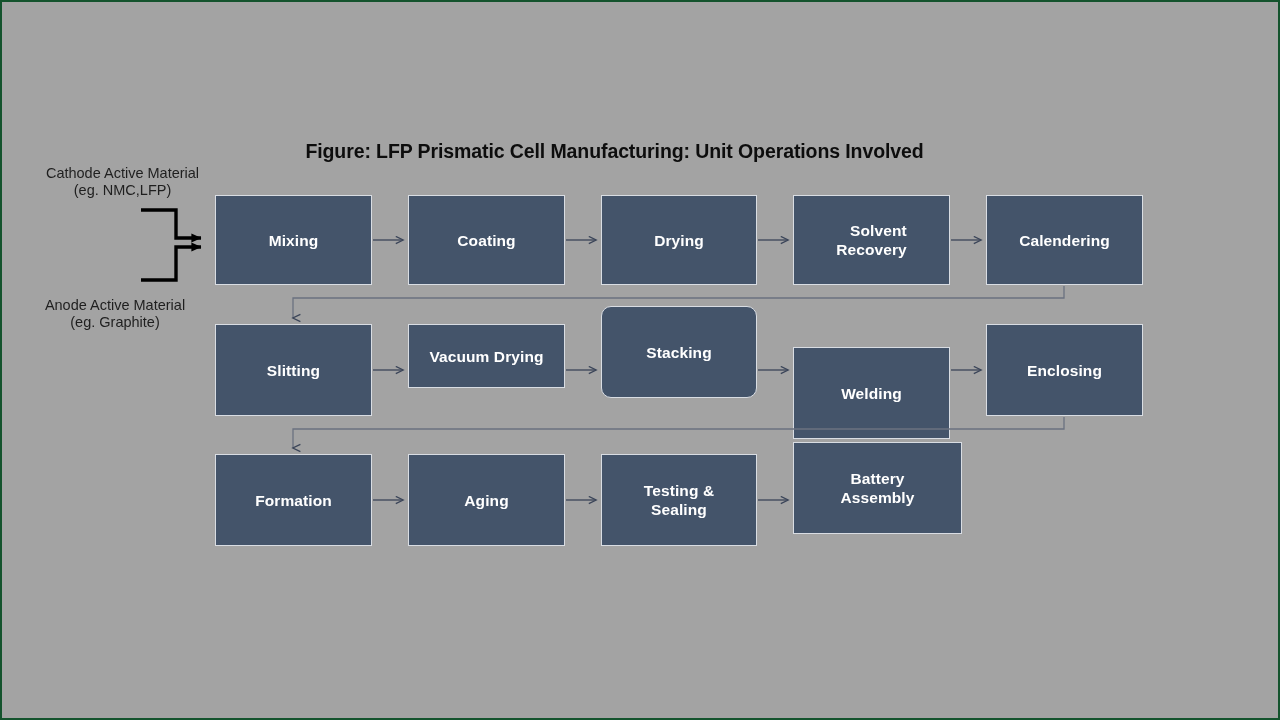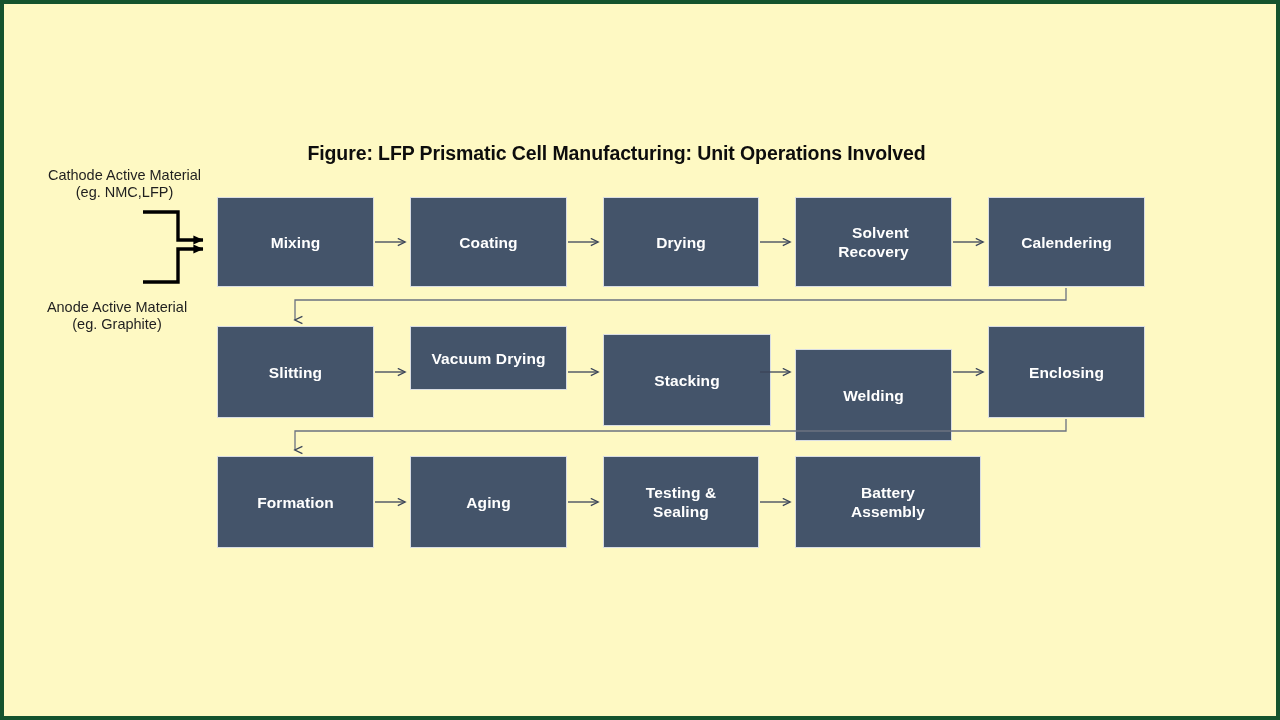--- a/index.html
+++ b/index.html
@@ -11,22 +11,22 @@
     width: 1280px;
     height: 720px;
     font-family: "Liberation Sans", sans-serif;
     overflow: hidden;
   }
   #canvas {
     position: relative;
     width: 1280px;
     height: 720px;
     box-sizing: border-box;
-    border: 4px solid #14532d;
-    background: #fef9c3;
+    border: 2px solid #14532d;
+    background: #a3a3a3;
   }
   #figure-title {
     position: absolute;
     left: 0;
     top: 138px;
     width: 1225px;
     text-align: center;
     font-size: 19.5px;
     font-weight: bold;
     color: #0d0d0d;
@@ -83,29 +83,29 @@
 
   <div class="proc-box" style="left:213px; top:193px; width:157px; height:90px;">Mixing</div>
   <div class="proc-box" style="left:406px; top:193px; width:157px; height:90px;">Coating</div>
   <div class="proc-box" style="left:599px; top:193px; width:156px; height:90px;">Drying</div>
   <div class="proc-box" style="left:791px; top:193px; width:157px; height:90px;text-align:right;">Solvent
 Recovery</div>
   <div class="proc-box" style="left:984px; top:193px; width:157px; height:90px;">Calendering</div>
 
   <div class="proc-box" style="left:213px; top:322px; width:157px; height:92px;">Slitting</div>
   <div class="proc-box" style="left:406px; top:322px; width:157px; height:64px;">Vacuum Drying</div>
-  <div class="proc-box" style="left:599px; top:330px; width:168px; height:92px;">Stacking</div>
+  <div class="proc-box" style="left:599px; top:304px; width:156px; height:92px;border-radius:10px;">Stacking</div>
   <div class="proc-box" style="left:791px; top:322px; width:157px; height:92px;margin-top:23px;">Welding</div>
   <div class="proc-box" style="left:984px; top:322px; width:157px; height:92px;">Enclosing</div>
 
   <div class="proc-box" style="left:213px; top:452px; width:157px; height:92px;">Formation</div>
   <div class="proc-box" style="left:406px; top:452px; width:157px; height:92px;">Aging</div>
   <div class="proc-box" style="left:599px; top:452px; width:156px; height:92px;">Testing &amp;
 Sealing</div>
-  <div class="proc-box" style="left:791px; top:452px; width:186px; height:92px;">Battery
+  <div class="proc-box" style="left:791px; top:440px; width:169px; height:92px;">Battery
 Assembly</div>
 
   <svg class="overlay" viewBox="0 0 1280 720">
     <defs>
       <marker id="vhead" markerWidth="10" markerHeight="10" refX="8.4" refY="4" orient="auto" markerUnits="userSpaceOnUse">
         <path d="M1.2,0.4 L8.6,4 L1.2,7.6" fill="none" stroke="#3b4559" stroke-width="1.3"></path>
       </marker>
       <marker id="vheaddown" markerWidth="12" markerHeight="12" refX="5" refY="9.4" orient="auto" markerUnits="userSpaceOnUse">
         <path d="M1.3,2 L5,9.6 L8.7,2" fill="none" stroke="#3b4559" stroke-width="1.3"></path>
       </marker>

